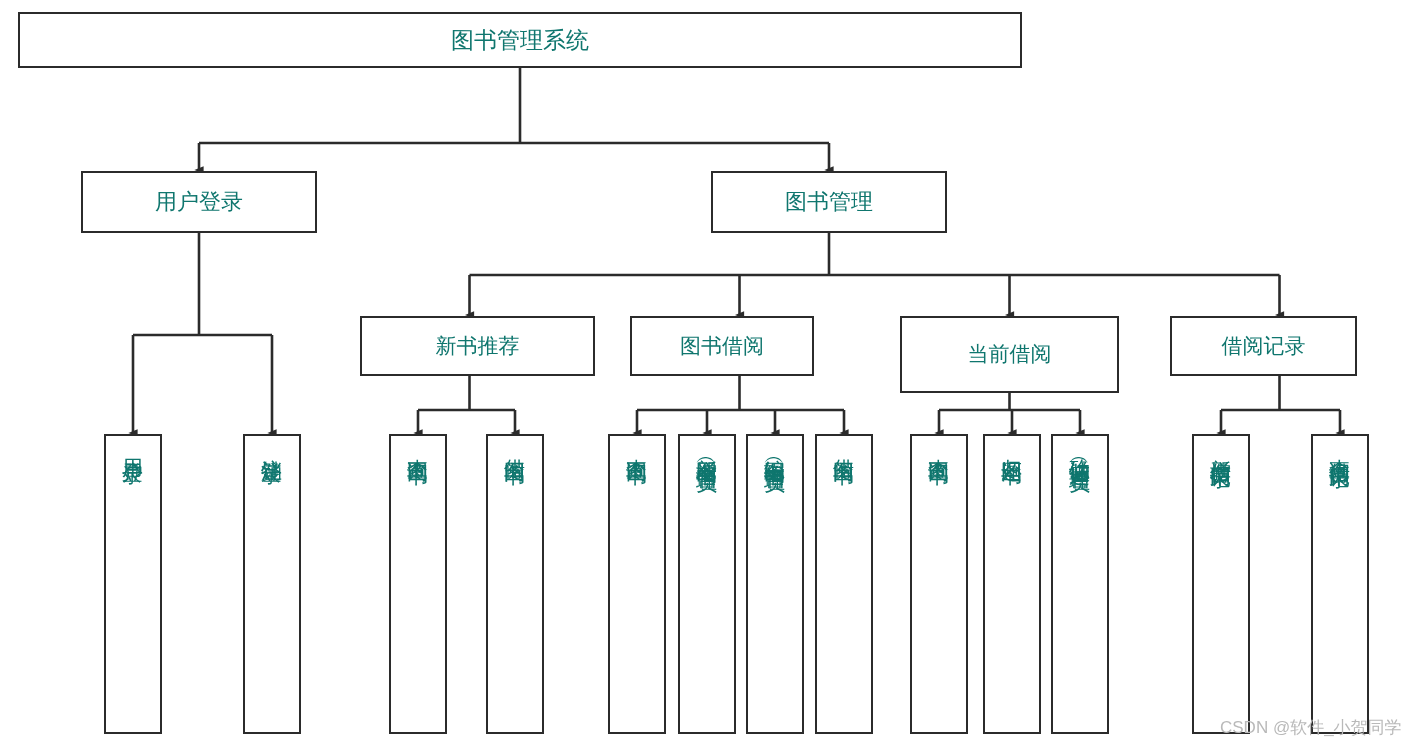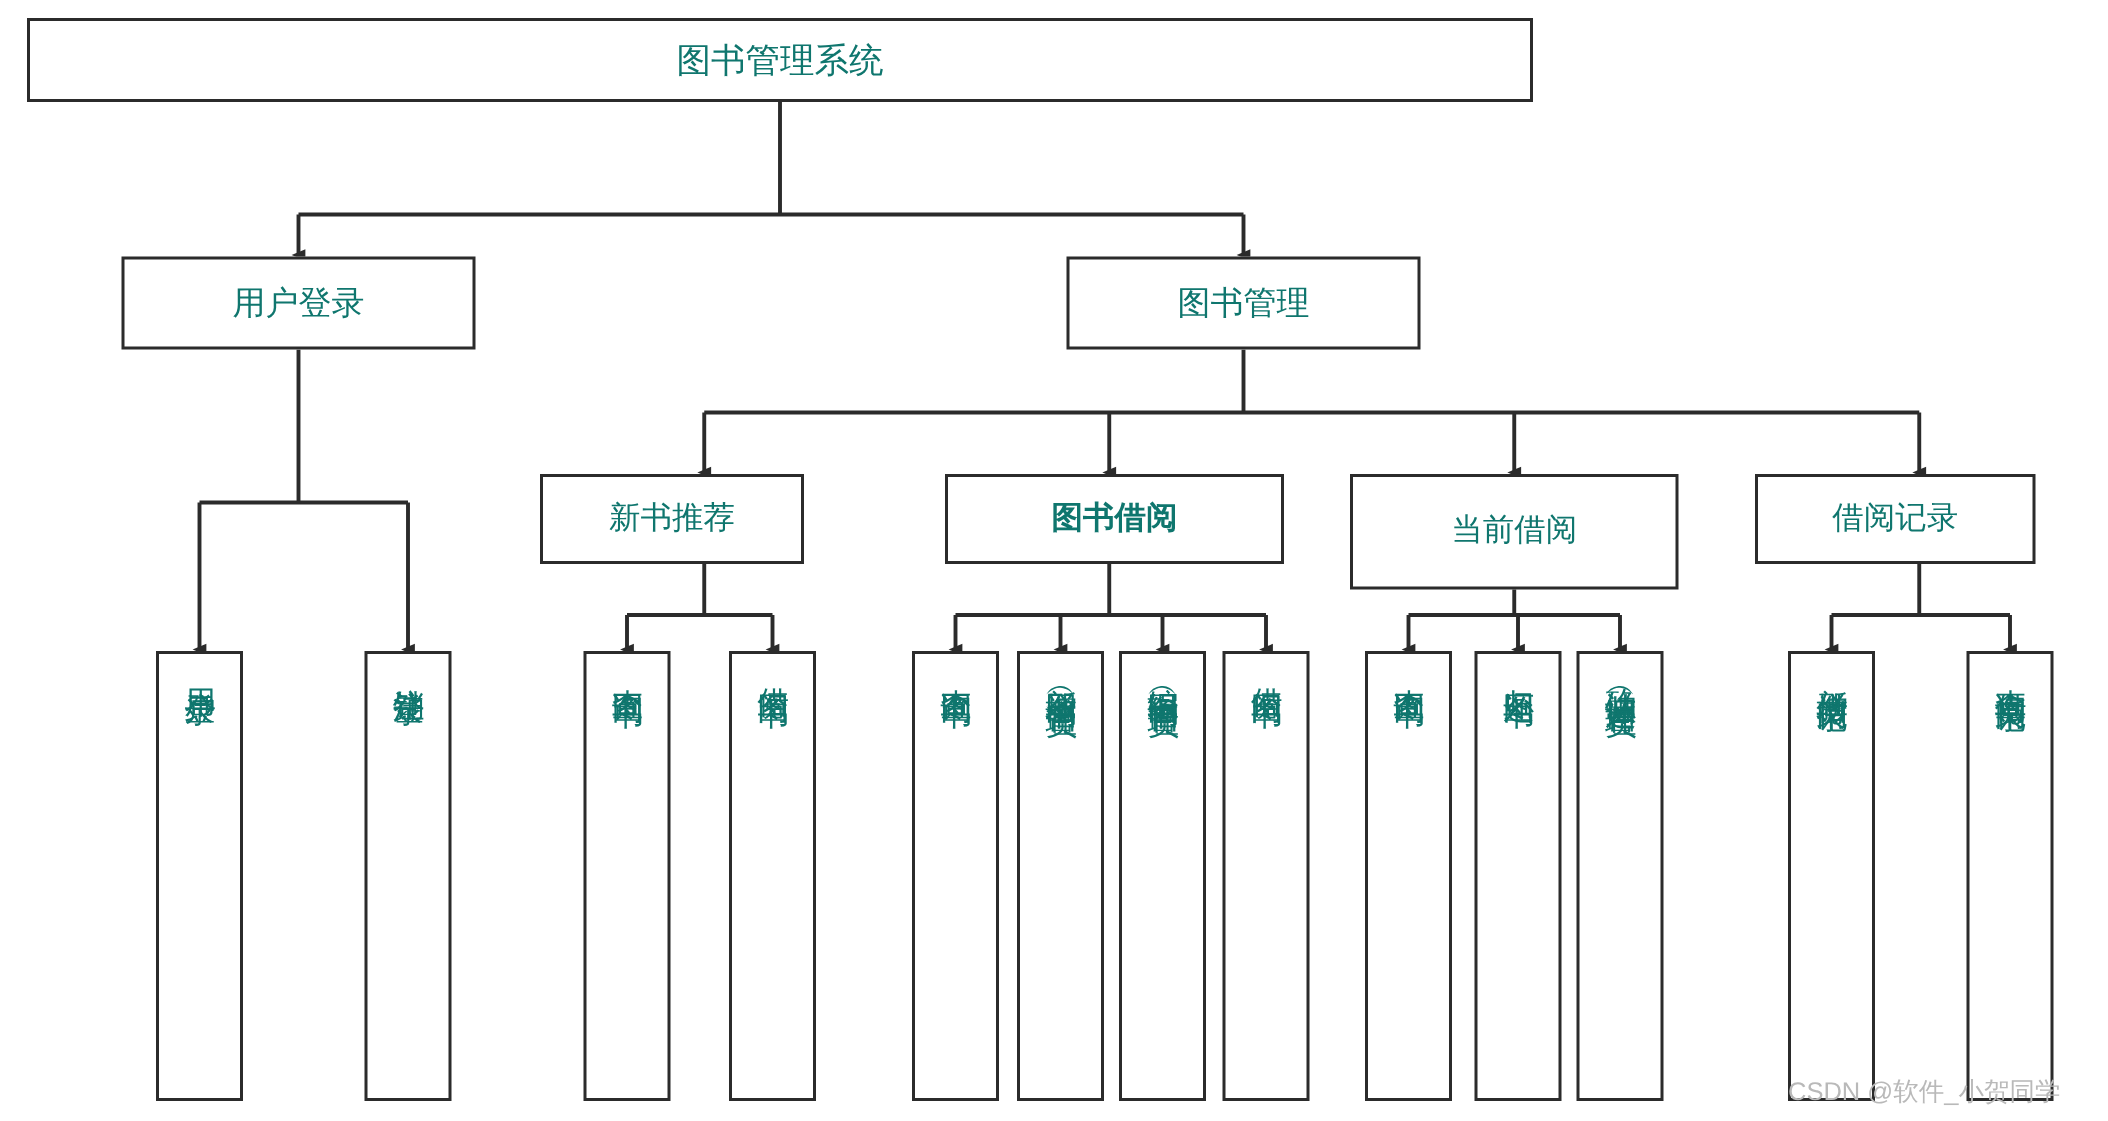--- a/index.html
+++ b/index.html
@@ -65,20 +65,21 @@
     line-height: 1;
     white-space: nowrap;
   }
   .watermark {
     position: absolute;
     color: #b9b9b9;
     font-size: 17px;
     font-family: "Liberation Sans", "DejaVu Sans", sans-serif;
     white-space: nowrap;
     pointer-events: none;
+    padding-left: 28px;
   }
 </style>
 </head>
 <body>
 
 <div id="diagram-root">
 
   <svg class="diagram-canvas" viewBox="0 0 1405 747">
     <defs>
       <marker id="arrow-head" markerWidth="10" markerHeight="10" refX="4.2" refY="5" orient="auto" markerUnits="userSpaceOnUse">
@@ -127,25 +128,25 @@
   </div>
 
   <div class="node-box node-l2" style="left:81px; top:171px; width:236px; height:62px;">
     <span class="node-label">用户登录</span>
   </div>
 
   <div class="node-box node-l2" style="left:711px; top:171px; width:236px; height:62px;">
     <span class="node-label">图书管理</span>
   </div>
 
-  <div class="node-box node-l3" style="left:360px; top:316px; width:176px; height:60px;">
+  <div class="node-box node-l3" style="left:360px; top:316px; width:235px; height:60px;">
     <span class="node-label">新书推荐</span>
   </div>
 
-  <div class="node-box node-l3" style="left:630px; top:316px; width:226px; height:60px;font-weight:bold;">
+  <div class="node-box node-l3" style="left:630px; top:316px; width:184px; height:60px;">
     <span class="node-label">图书借阅</span>
   </div>
 
   <div class="node-box node-l3" style="left:900px; top:316px; width:219px; height:77px;">
     <span class="node-label">当前借阅</span>
   </div>
 
   <div class="node-box node-l3" style="left:1170px; top:316px; width:187px; height:60px;">
     <span class="node-label">借阅记录</span>
   </div>

